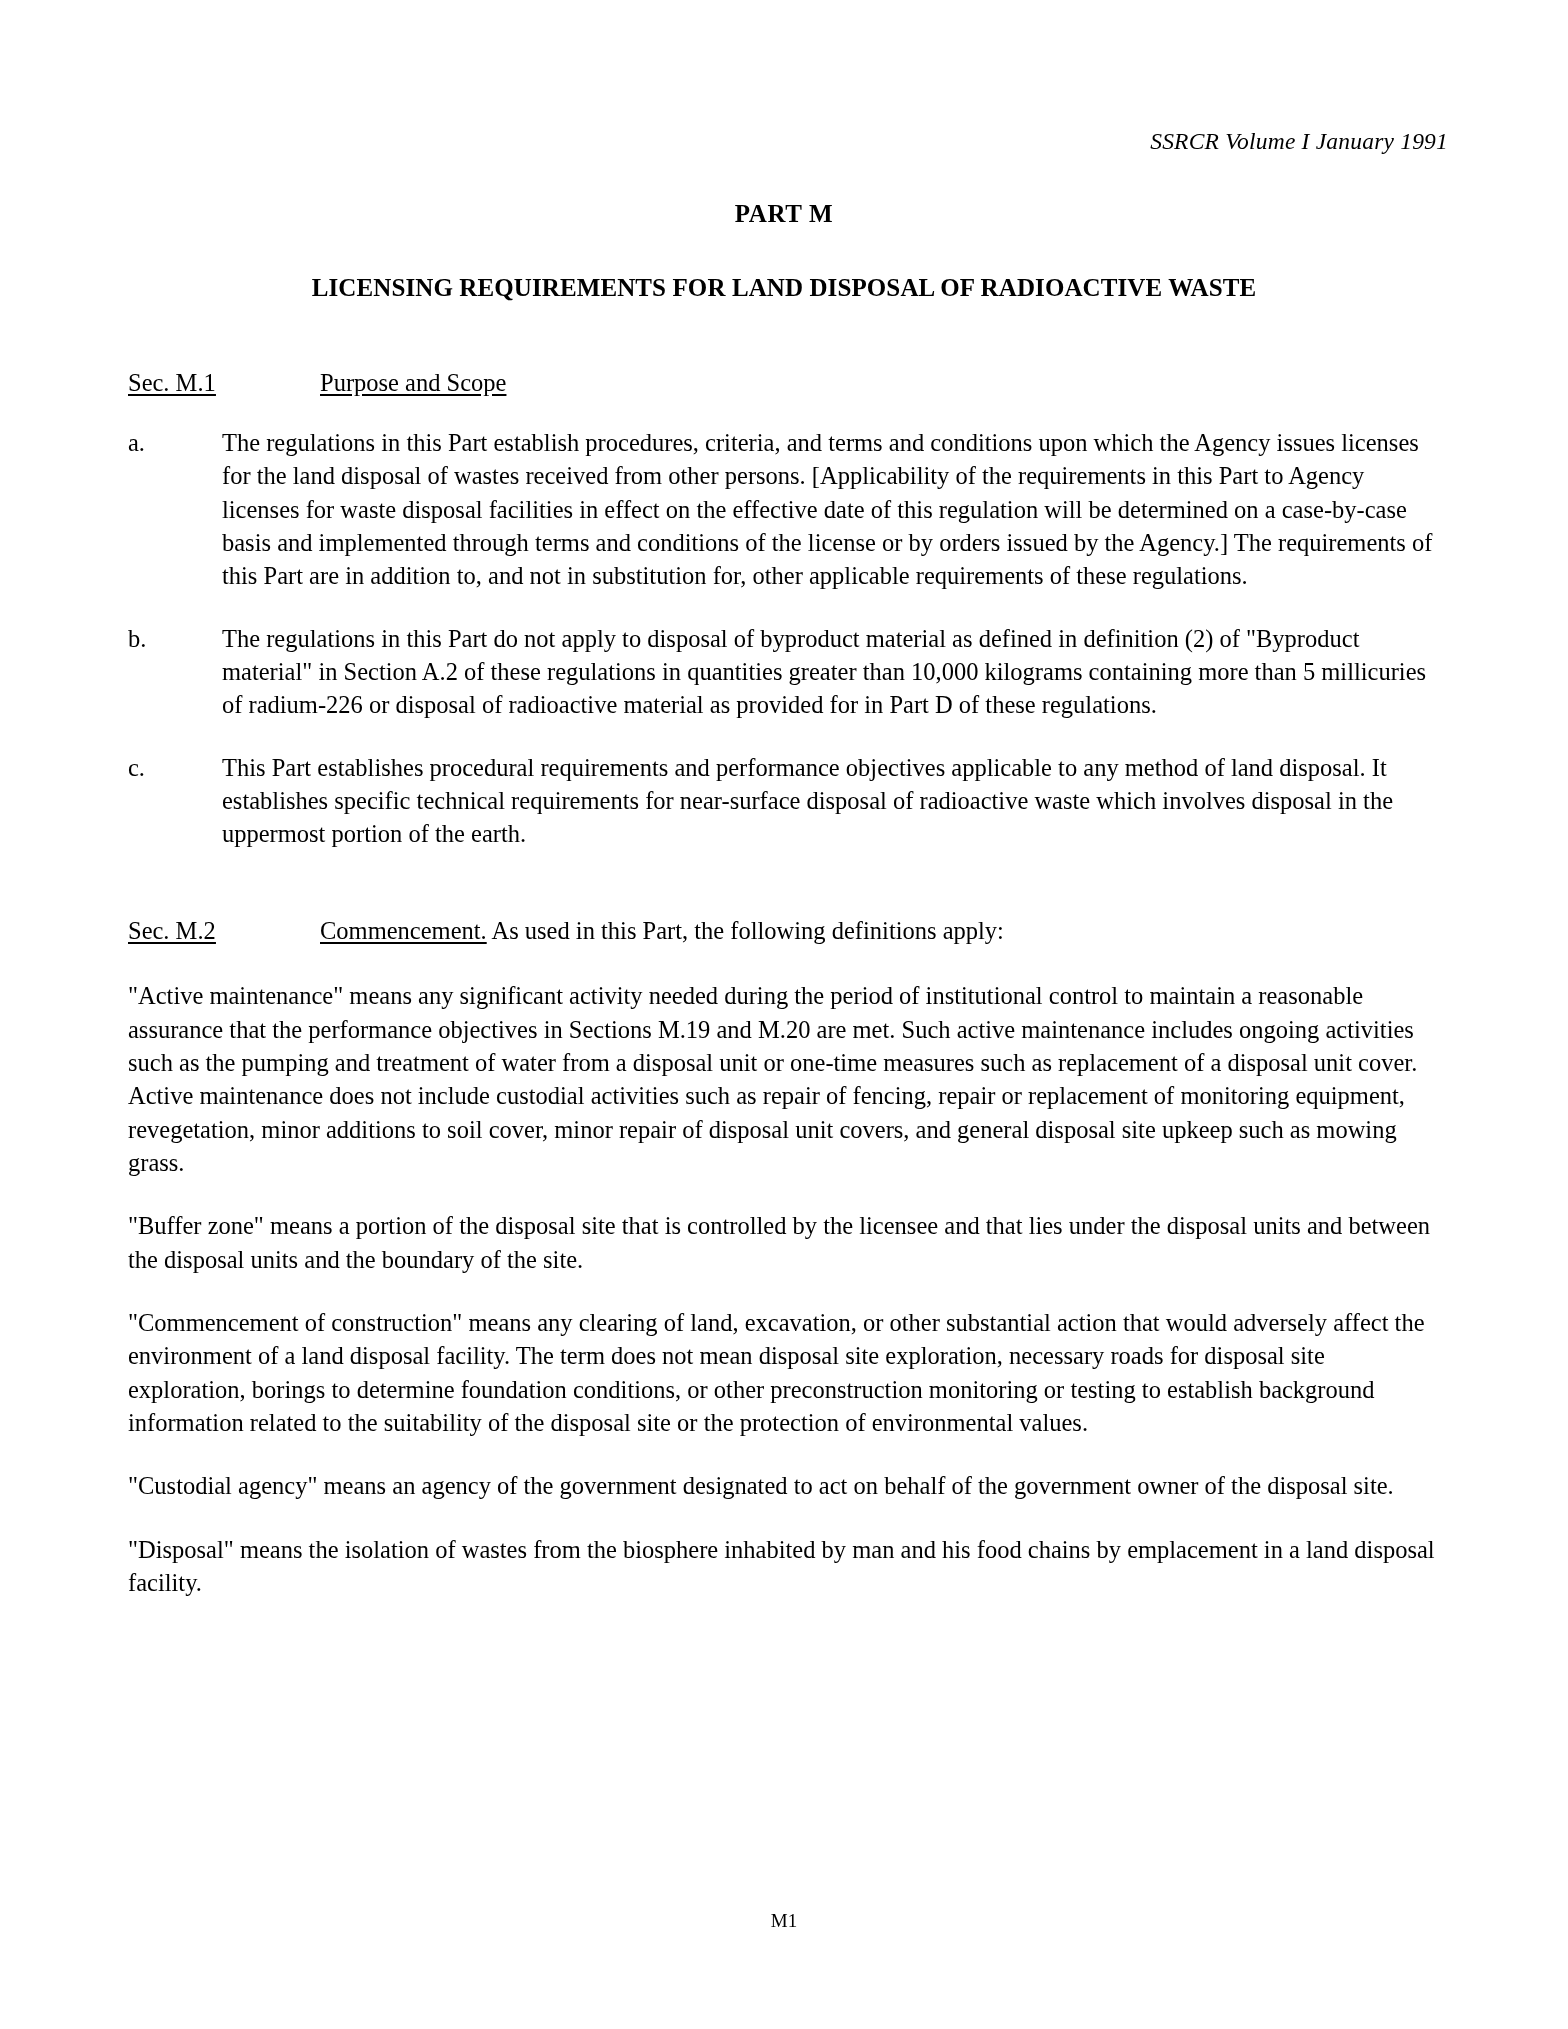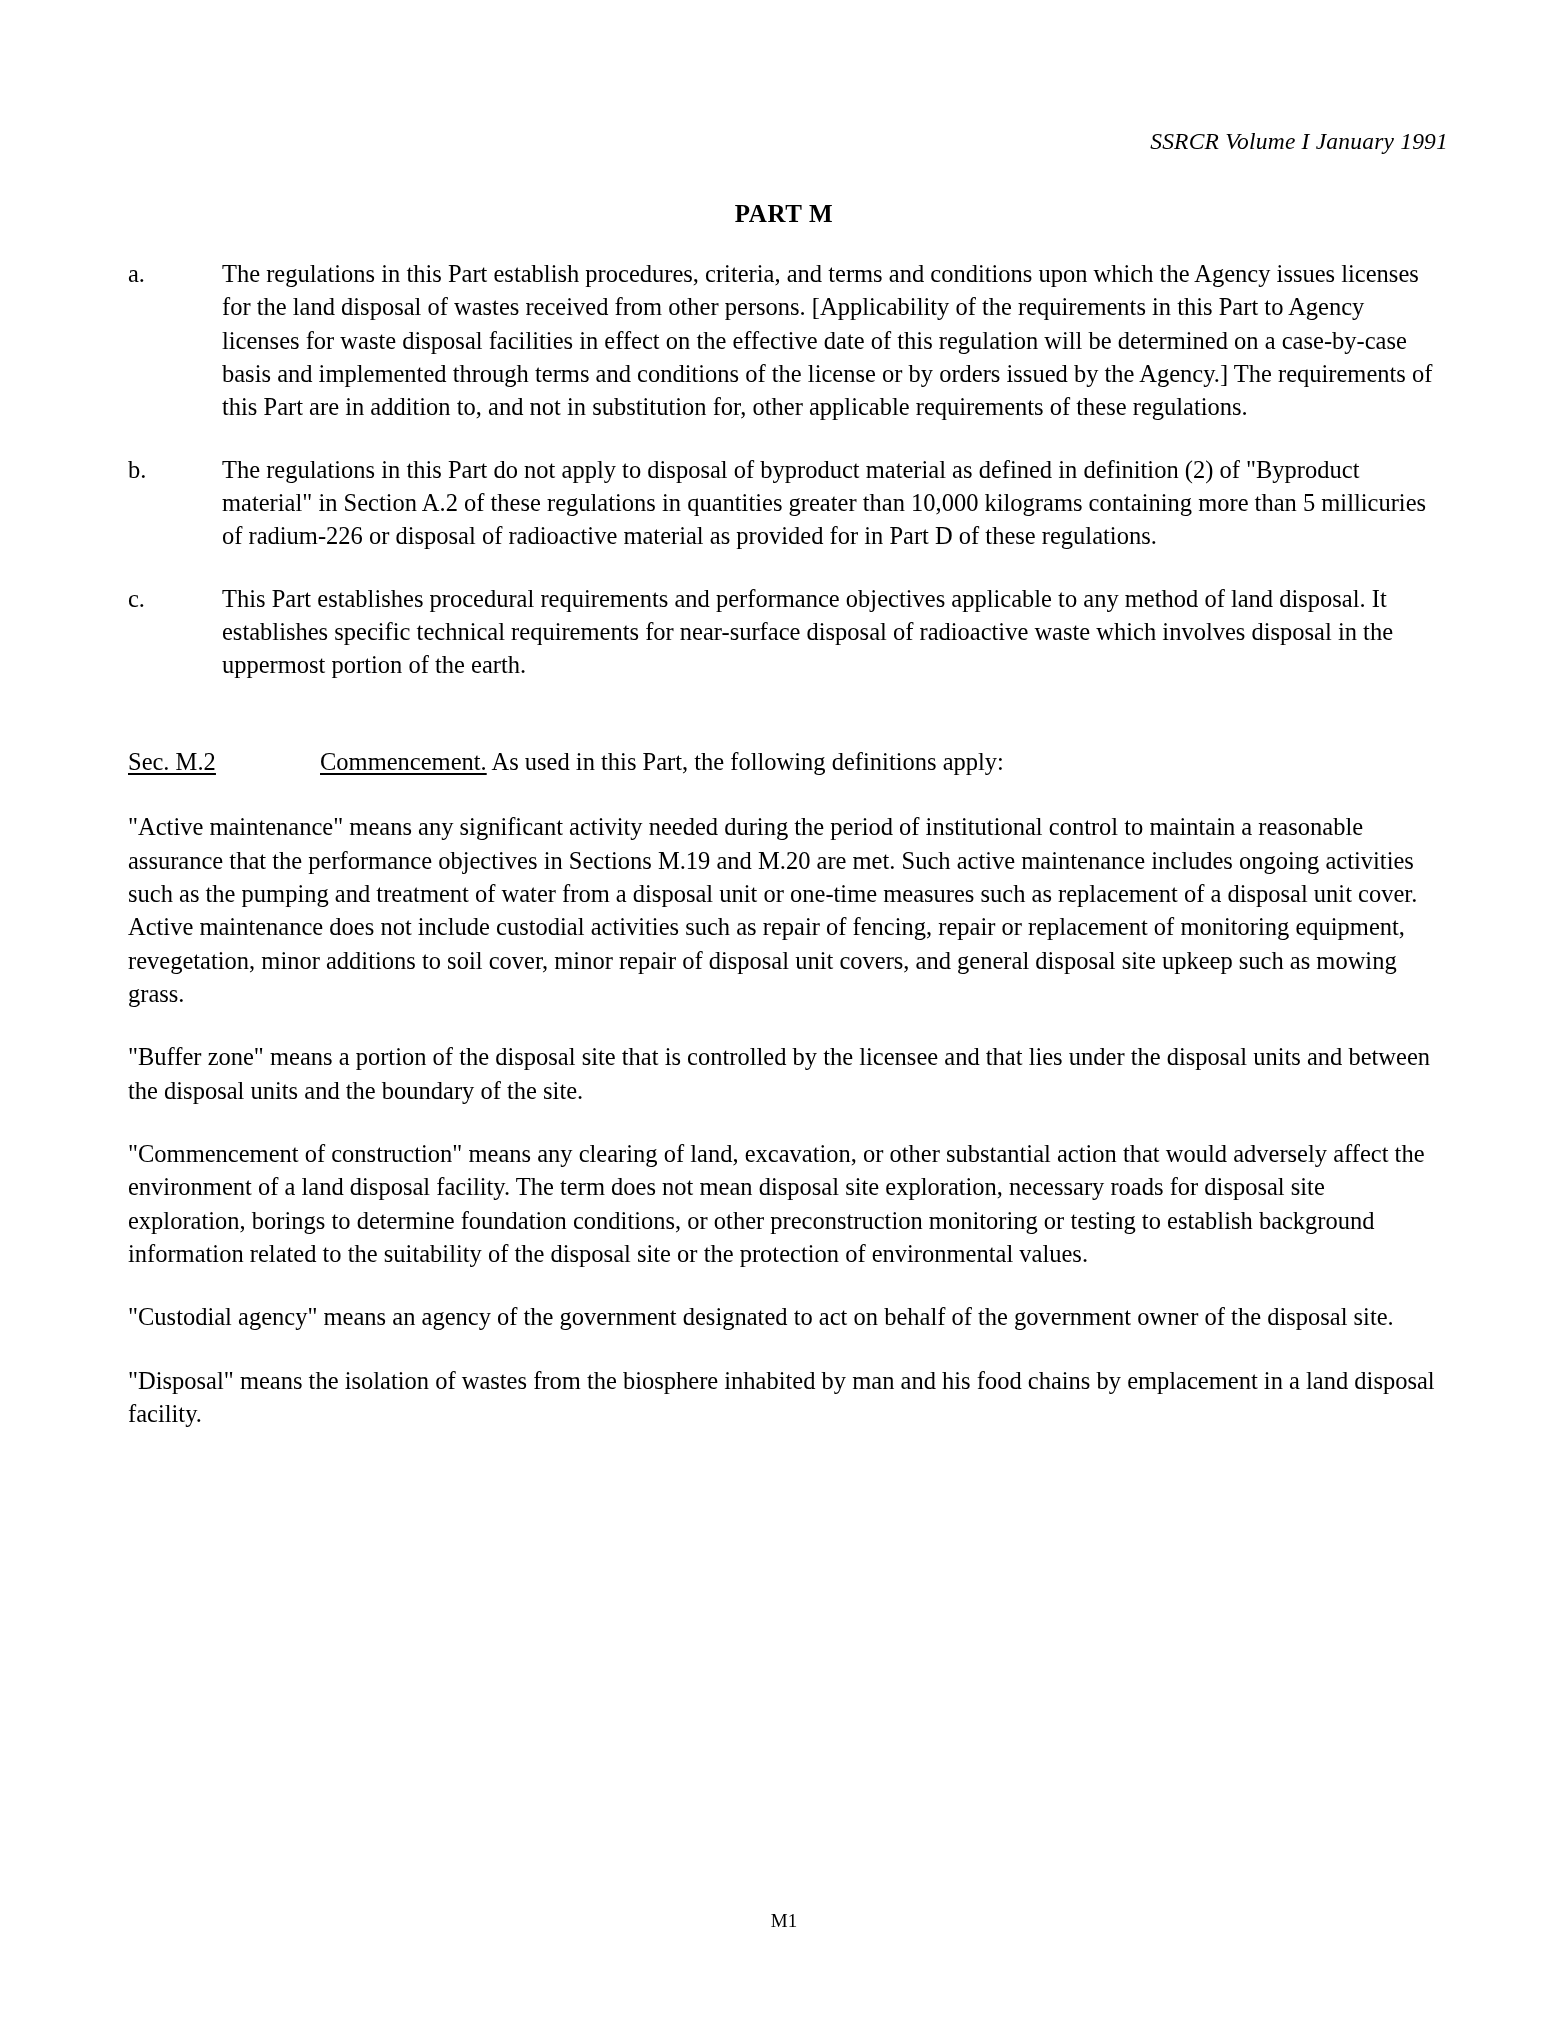--- a/index.html
+++ b/index.html
@@ -113,21 +113,25 @@
 <body>
 
 <div class="page">
 
   <div class="running-head">SSRCR Volume I January 1991</div>
 
   <div class="doc-body">
 
     <div class="part-title">PART M</div>
 
+    <div class="main-title">LICENSING REQUIREMENTS FOR LAND DISPOSAL OF RADIOACTIVE WASTE</div>
 
+    <div class="section-heading">
+      <span class="sec-label"><span class="sec-label-inner">Sec. M.1</span></span><span class="sec-title">Purpose and Scope</span>
+    </div>
 
     <div class="list-item">
       <div class="list-marker">a.</div>
       <div class="list-text">The regulations in this Part establish procedures, criteria, and terms and conditions upon which the Agency issues licenses for the land disposal of wastes received from other persons.  [Applicability of the requirements in this Part to Agency licenses for waste disposal facilities in effect on the effective date of this regulation will be determined on a case-by-case basis and implemented through terms and conditions of the license or by orders issued by the Agency.]  The requirements of this Part are in addition to, and not in substitution for, other applicable requirements of these regulations.</div>
     </div>
 
     <div class="list-item">
       <div class="list-marker">b.</div>
       <div class="list-text">The regulations in this Part do not apply to disposal of byproduct material as defined in definition (2) of "Byproduct material" in Section A.2 of these regulations in quantities greater than 10,000 kilograms containing more than 5 millicuries of radium-226 or disposal of radioactive material as provided for in Part D of these regulations.</div>
     </div>

